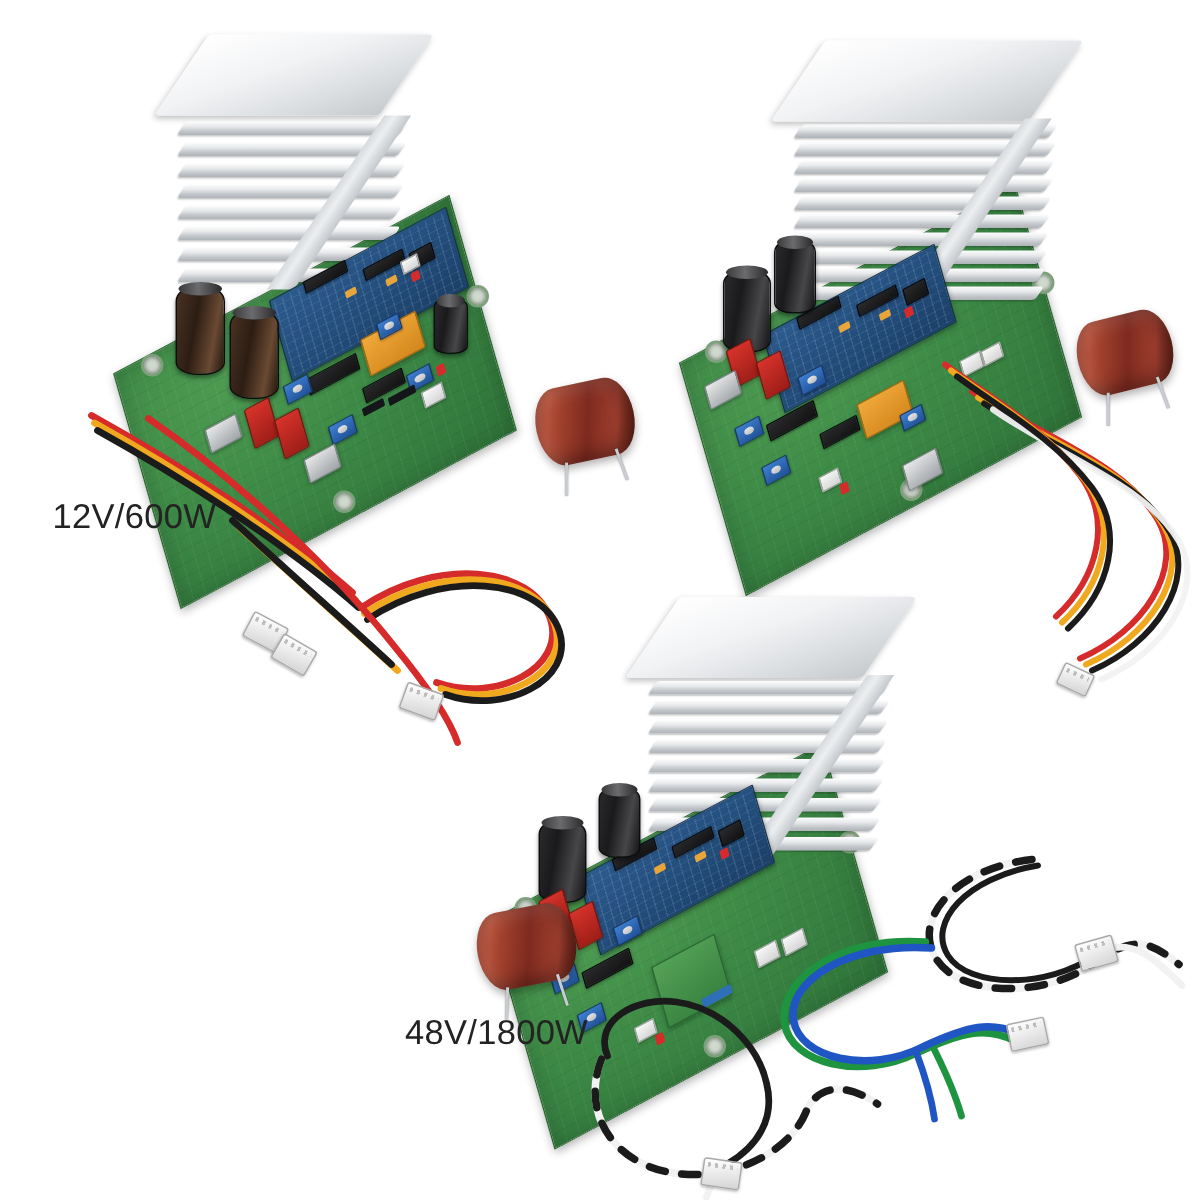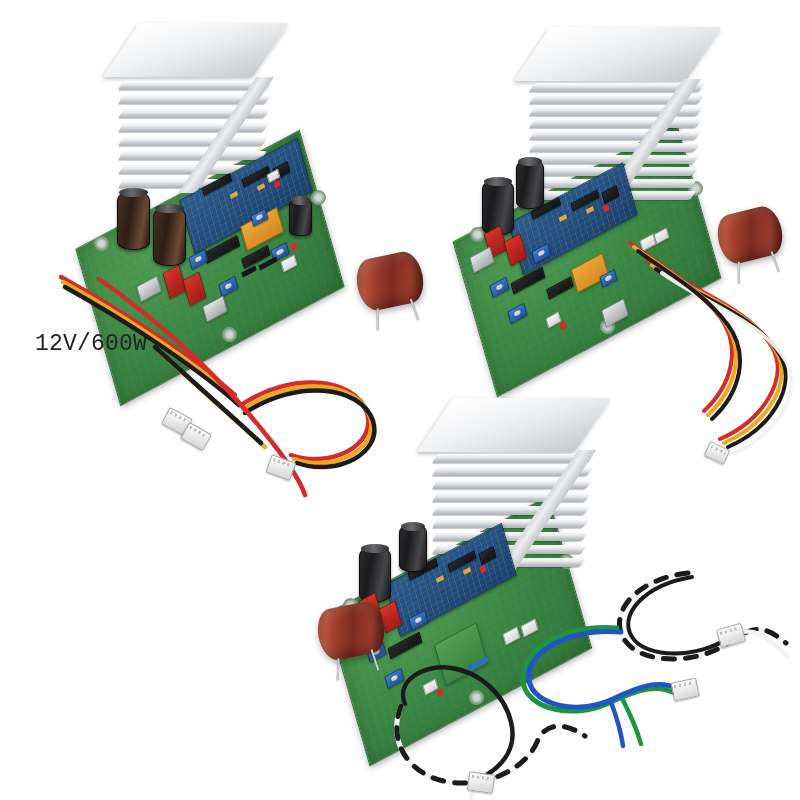--- a/index.html
+++ b/index.html
@@ -166,21 +166,21 @@
     <div class="trim" style="left:196px;top:94px;width:16px;height:14px;"></div>
     <div class="trim" style="left:176px;top:60px;width:15px;height:13px;"></div>
     <div class="lug" style="left:62px;top:128px;width:22px;height:20px;"></div>
     <div class="lug" style="left:128px;top:148px;width:22px;height:20px;"></div>
     <div class="conn" style="left:206px;top:106px;width:14px;height:13px;"></div>
     <div class="conn" style="left:192px;top:20px;width:11px;height:10px;"></div>
     <div class="smd" style="left:216px;top:92px;width:6px;height:9px;background:#d62b2b;"></div>
     <div class="smd" style="left:183px;top:110px;width:20px;height:7px;background:#15161a;"></div>
     <div class="smd" style="left:166px;top:118px;width:16px;height:7px;background:#15161a;"></div>
 
-    <div class="label" style="left:-40px;top:181px;font-family:Liberation Mono, monospace;">12V/600W</div>
+    <div class="label" style="left:-40px;top:181px;">12V/600W</div>
   </div>
 
   <div class="unit" style="left:450px;top:145px;width:280px;height:195px;">
 
     <div class="pcb" style="left:10px;top:8px;width:252px;height:212px;"></div>
     <div class="hole" style="left:20px;top:82px;"></div>
     <div class="hole" style="left:238px;top:36px;"></div>
     <div class="hole" style="left:150px;top:174px;"></div>
 
     <div class="sink" style="left:82px;top:-118px;width:172px;height:182px;">
@@ -289,20 +289,21 @@
     <div style="position:absolute;left:112px;top:106px;width:46px;height:54px;
                 background:linear-gradient(160deg,#54a158,#35803d);
                 border:1px solid #2a6731;box-shadow:0 2px 4px rgba(0,0,0,.3);
                 transform:rotate(-28deg) skewX(-12deg) scaleY(.74);"></div>
     <div class="conn" style="left:178px;top:108px;width:15px;height:14px;"></div>
     <div class="conn" style="left:196px;top:100px;width:15px;height:14px;"></div>
     <div class="conn" style="left:98px;top:160px;width:13px;height:12px;"></div>
     <div class="smd" style="left:112px;top:168px;width:6px;height:9px;background:#d62b2b;"></div>
     <div class="smd" style="left:142px;top:140px;width:22px;height:8px;background:#2f6fb8;"></div>
 
+    <div class="label" style="left:-55px;top:155px;">48V/1800W</div>
   </div>
 
   <div class="filmcap" style="left:357px;top:255px;width:66px;height:52px;transform:rotate(-12deg);">
     <div class="body"></div>
     <div class="lead" style="left:12px;top:50px;height:22px;transform:rotate(12deg);"></div>
     <div class="lead" style="left:50px;top:48px;height:22px;transform:rotate(-8deg);"></div>
   </div>
 
   <div class="filmcap" style="left:718px;top:210px;width:64px;height:50px;transform:rotate(-14deg);">
     <div class="body"></div>

